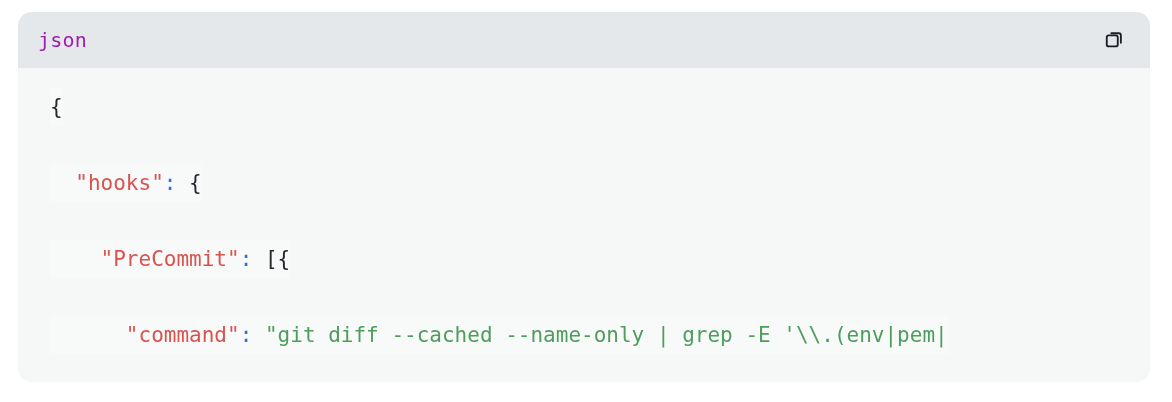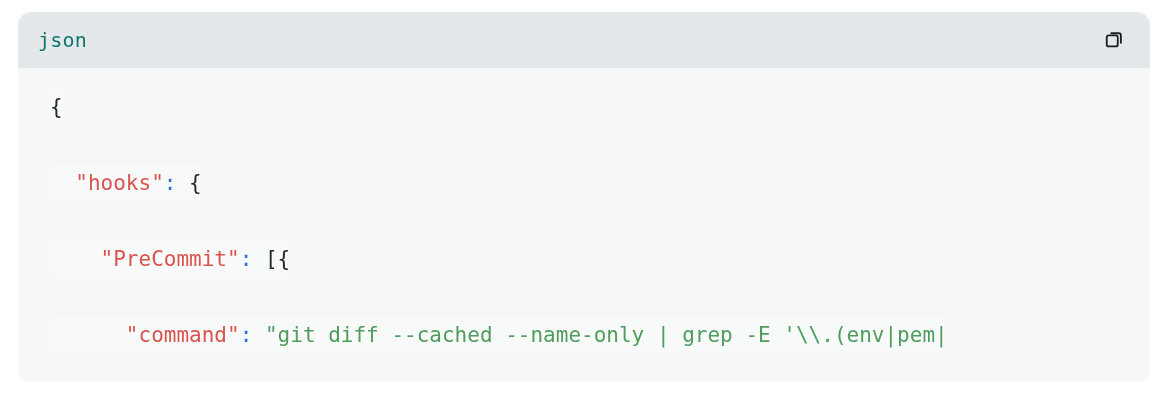--- a/index.html
+++ b/index.html
@@ -44,21 +44,21 @@
     align-items: center;
     justify-content: space-between;
     padding: 0 18px 0 20px;
     box-sizing: border-box;
   }
 
   .code-lang {
     font-family: "DejaVu Sans Mono", "Liberation Mono", monospace;
     font-size: 20px;
     line-height: 1;
-    color: #0f766e;
+    color: #a21caf;
     letter-spacing: 0.2px;
     user-select: none;
   }
 
   .copy-btn {
     width: 34px;
     height: 34px;
     display: flex;
     align-items: center;
     justify-content: center;

